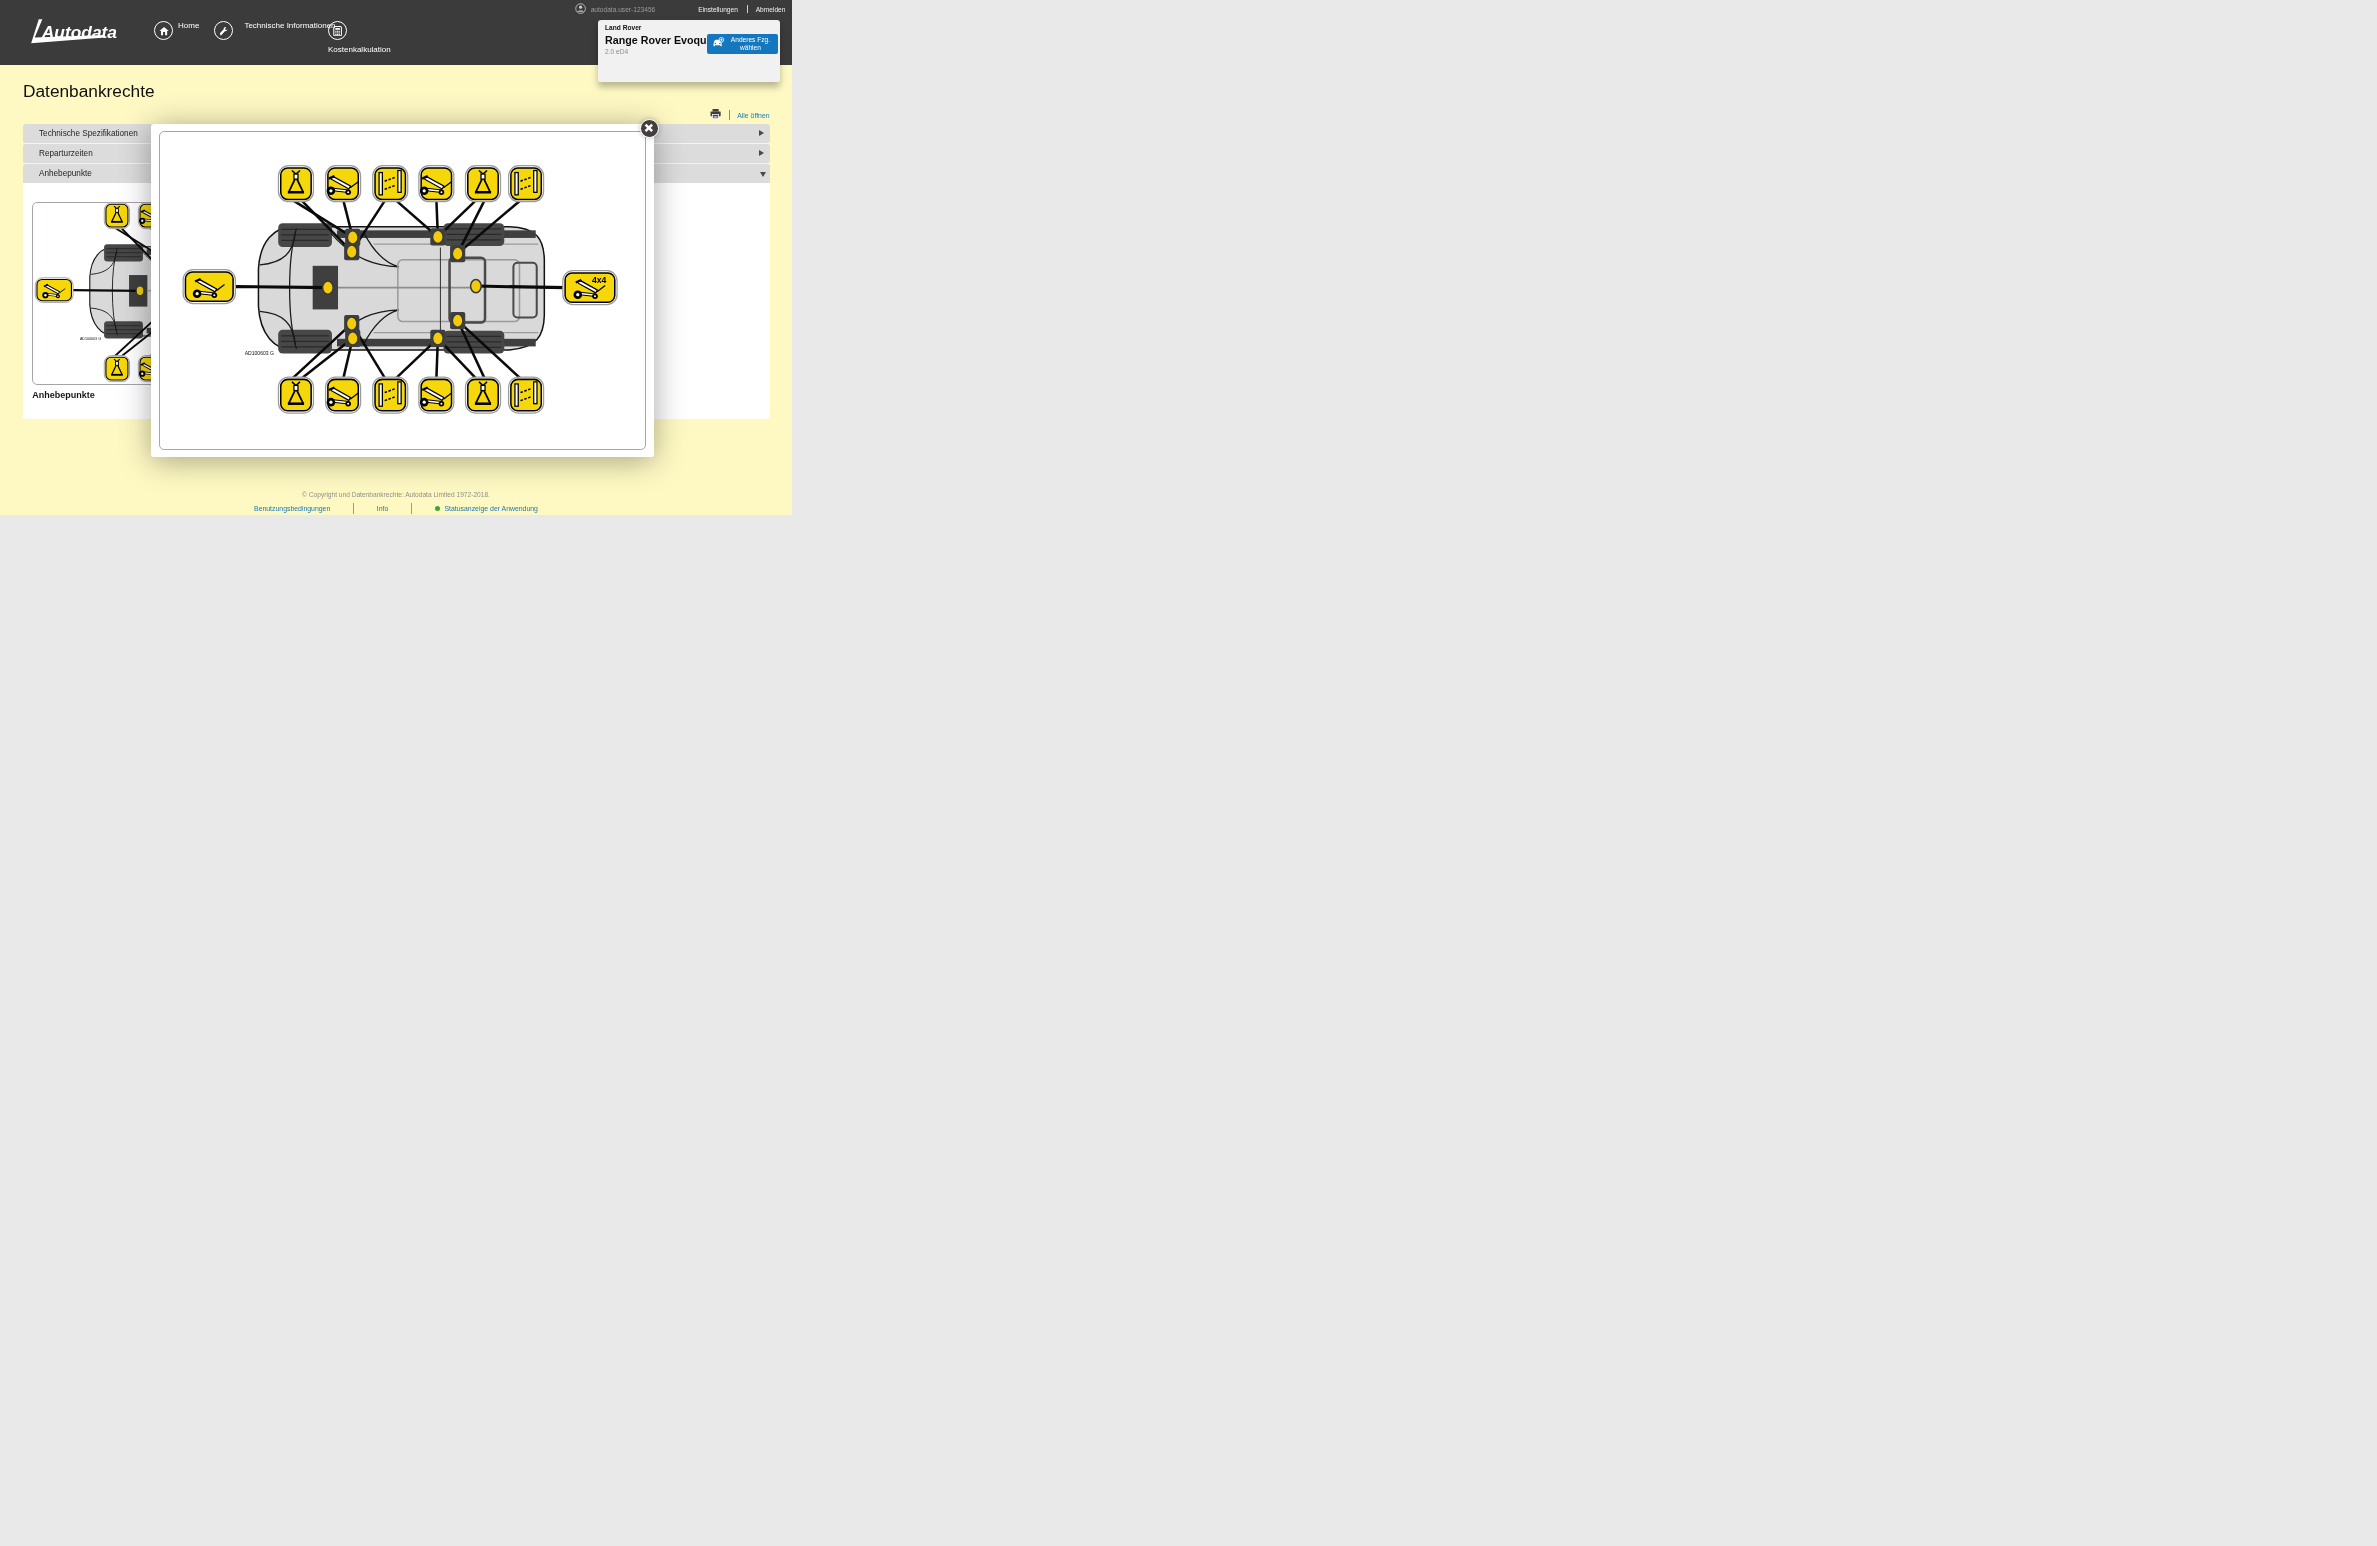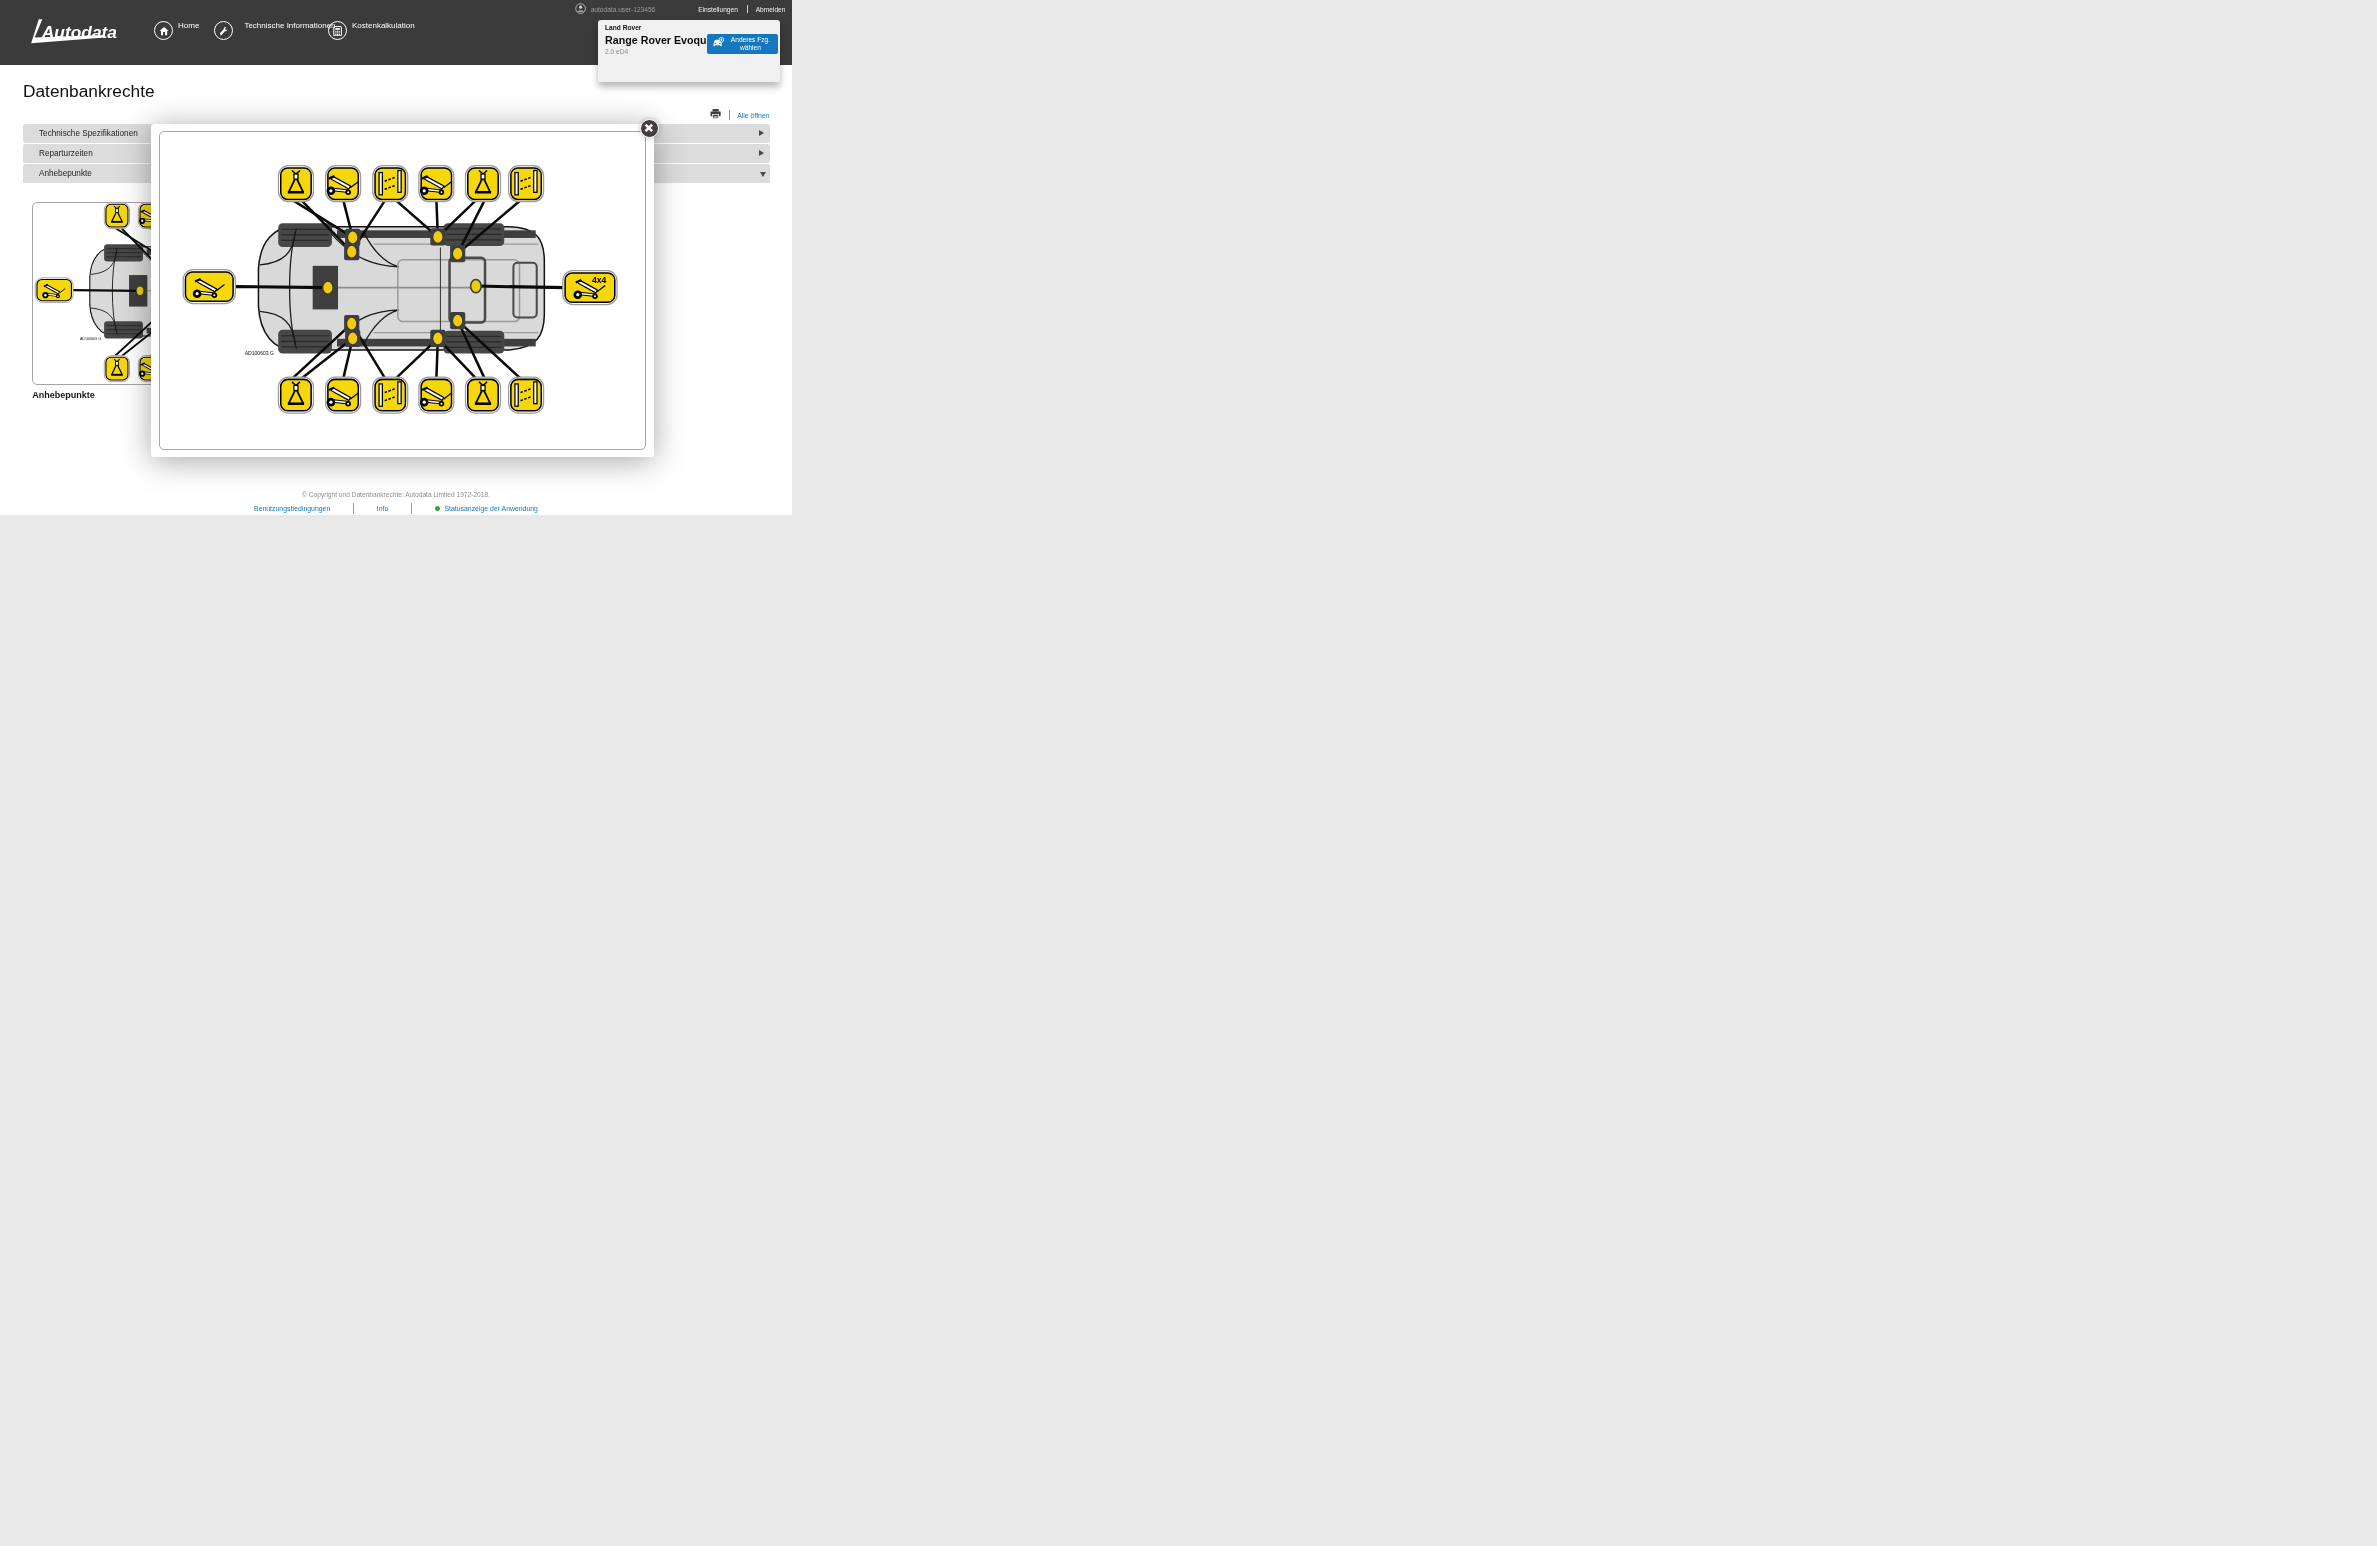--- a/index.html
+++ b/index.html
@@ -1,31 +1,31 @@
 <!DOCTYPE html>
 <html style="font-size:8.2px"><head>
 <meta charset="utf-8">
 <style>
   html,body{margin:0;padding:0;background:#e9e9e9;}
-  #app{position:relative;width:792px;height:515px;background:#ffffff;overflow:hidden;
+  #app{position:relative;width:792px;height:515px;background:#fef9c3;overflow:hidden;
        font-family:"Liberation Sans","DejaVu Sans",sans-serif;text-decoration:underline;}
 
   
   .header{position:absolute;left:0;top:0;width:100%;height:65px;background:#3b3b3b;}
   .topbar{position:absolute;top:4.1px;right:6.6px;display:flex;align-items:center;height:10.2px;}
   .topbar .user-name{color:#9b9b9b;font-size:6.6px;margin-left:4.1px;}
   .topbar .tb-link{color:#f1f1f1;font-size:6.6px;cursor:pointer;text-decoration:none;}
   .tb-sep{width:0.5px;height:8.2px;background:#cfcfcf;margin:0 8.7px;}
   .settings{margin-left:43px;}
   .logo{position:absolute;left:24.5px;top:17.3px;width:97px;height:31px;cursor:pointer;}
   .nav-item{position:absolute;top:21px;display:flex;align-items:flex-start;gap:4.6px;cursor:pointer;}
   .nav-item .ring{width:19.4px;height:19.4px;border:1.3px solid #fff;border-radius:50%;
                   display:flex;align-items:center;justify-content:center;box-sizing:border-box;}
   .nav-item .nav-label{color:#fff;font-size:8px;}
-  .nav-home{left:154px;} .nav-tech{left:214px;gap:11px;} .nav-cost{left:328px;}
+  .nav-home{left:154px;} .nav-tech{left:214px;gap:11px;} .nav-cost{left:328px;flex-direction:column;}
 
   
   .vcard{position:absolute;left:598px;top:20.4px;width:182px;height:62px;background:#f1f1f1;
          border-radius:3.1px 3.1px 2px 2px;box-shadow:0 4.1px 7.1px rgba(0,0,0,.28);z-index:5;}
   .vcard .make{position:absolute;left:7.1px;top:4.1px;font-size:6.6px;font-weight:bold;color:#111;}
   .vcard .model{position:absolute;left:7.1px;top:13.3px;font-size:10.7px;font-weight:bold;color:#0c0c0c;}
   .vcard .engine{position:absolute;left:7.1px;top:28px;font-size:6.6px;color:#8a8a8a;}
   .vcard .change-btn{position:absolute;right:2.5px;top:13.3px;width:71px;height:20.4px;background:#1577bd;
          border:none;border-radius:2px;color:#fff;font-size:6.6px;line-height:7.6px;cursor:pointer;
          display:flex;align-items:center;justify-content:center;gap:3.6px;

